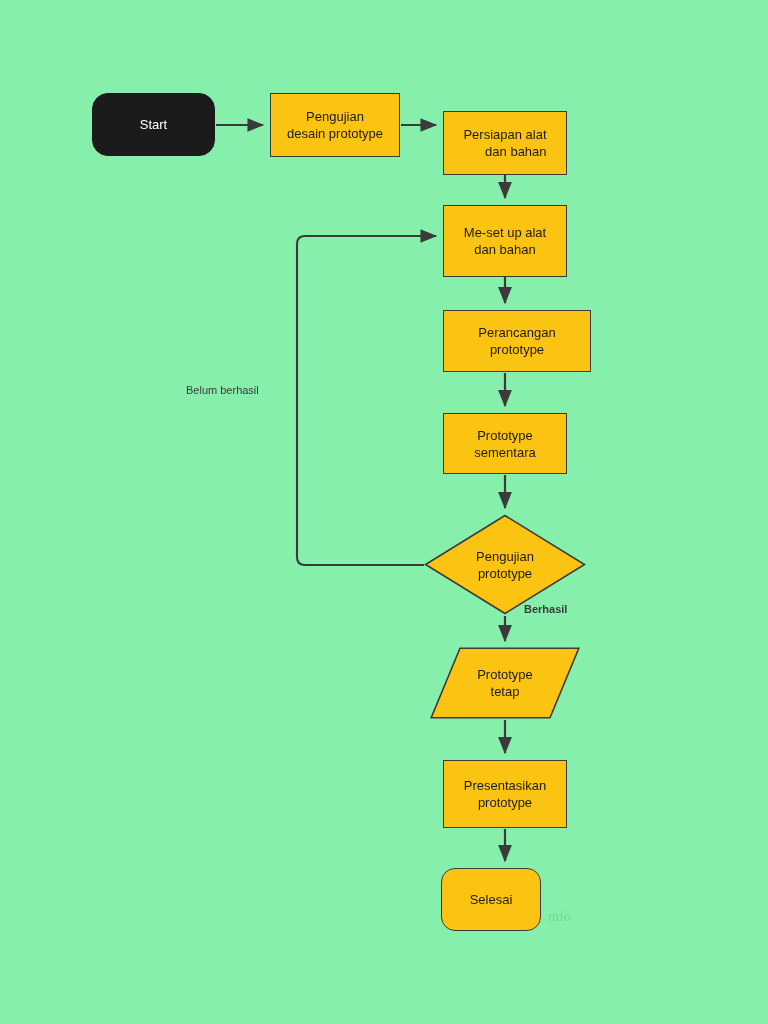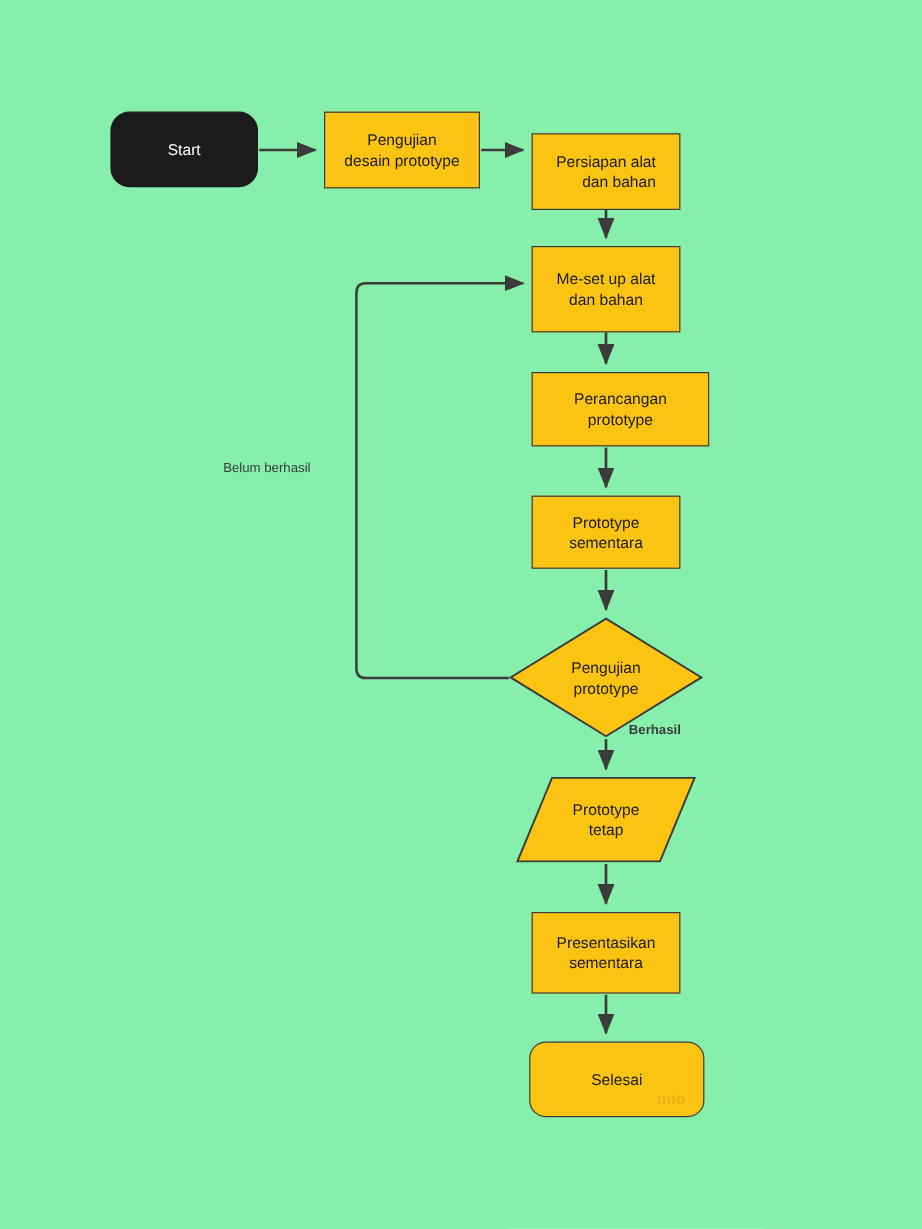--- a/index.html
+++ b/index.html
@@ -166,24 +166,24 @@
   <div class="node io" id="n-tetap" style="left: 430px; top: 647px; width: 150px; height: 72px;">
     <svg class="shape-svg" viewBox="0 0 150 72" preserveAspectRatio="none">
       <polygon points="30,1.2 148.8,1.2 120,70.8 1.2,70.8" fill="#FBC312" stroke="#3b3b3b" stroke-width="1.6"></polygon>
     </svg>
     <span class="node-label">Prototype
 tetap</span>
   </div>
 
   <div class="node rect" id="n-presentasikan" style="left: 443px; top: 760px; width: 124px; height: 68px;">
     <span class="node-label">Presentasikan
-sementara</span>
+prototype</span>
   </div>
 
-  <div class="node terminator-end" id="n-selesai" style="left: 441px; top: 868px; width: 146px; height: 63px;">
+  <div class="node terminator-end" id="n-selesai" style="left: 441px; top: 868px; width: 100px; height: 63px;">
     <span class="node-label">Selesai</span>
   </div>
 
   <div class="edge-label" id="lbl-belum" style="left: 186px; top: 384px;">Belum berhasil</div>
   <div class="edge-label" id="lbl-berhasil" style="left: 524px; top: 603px; font-weight: bold;">Berhasil</div>
 
   <div class="watermark" id="wm" style="left: 548px; top: 909px;">mio</div>
 
 </div>
 

